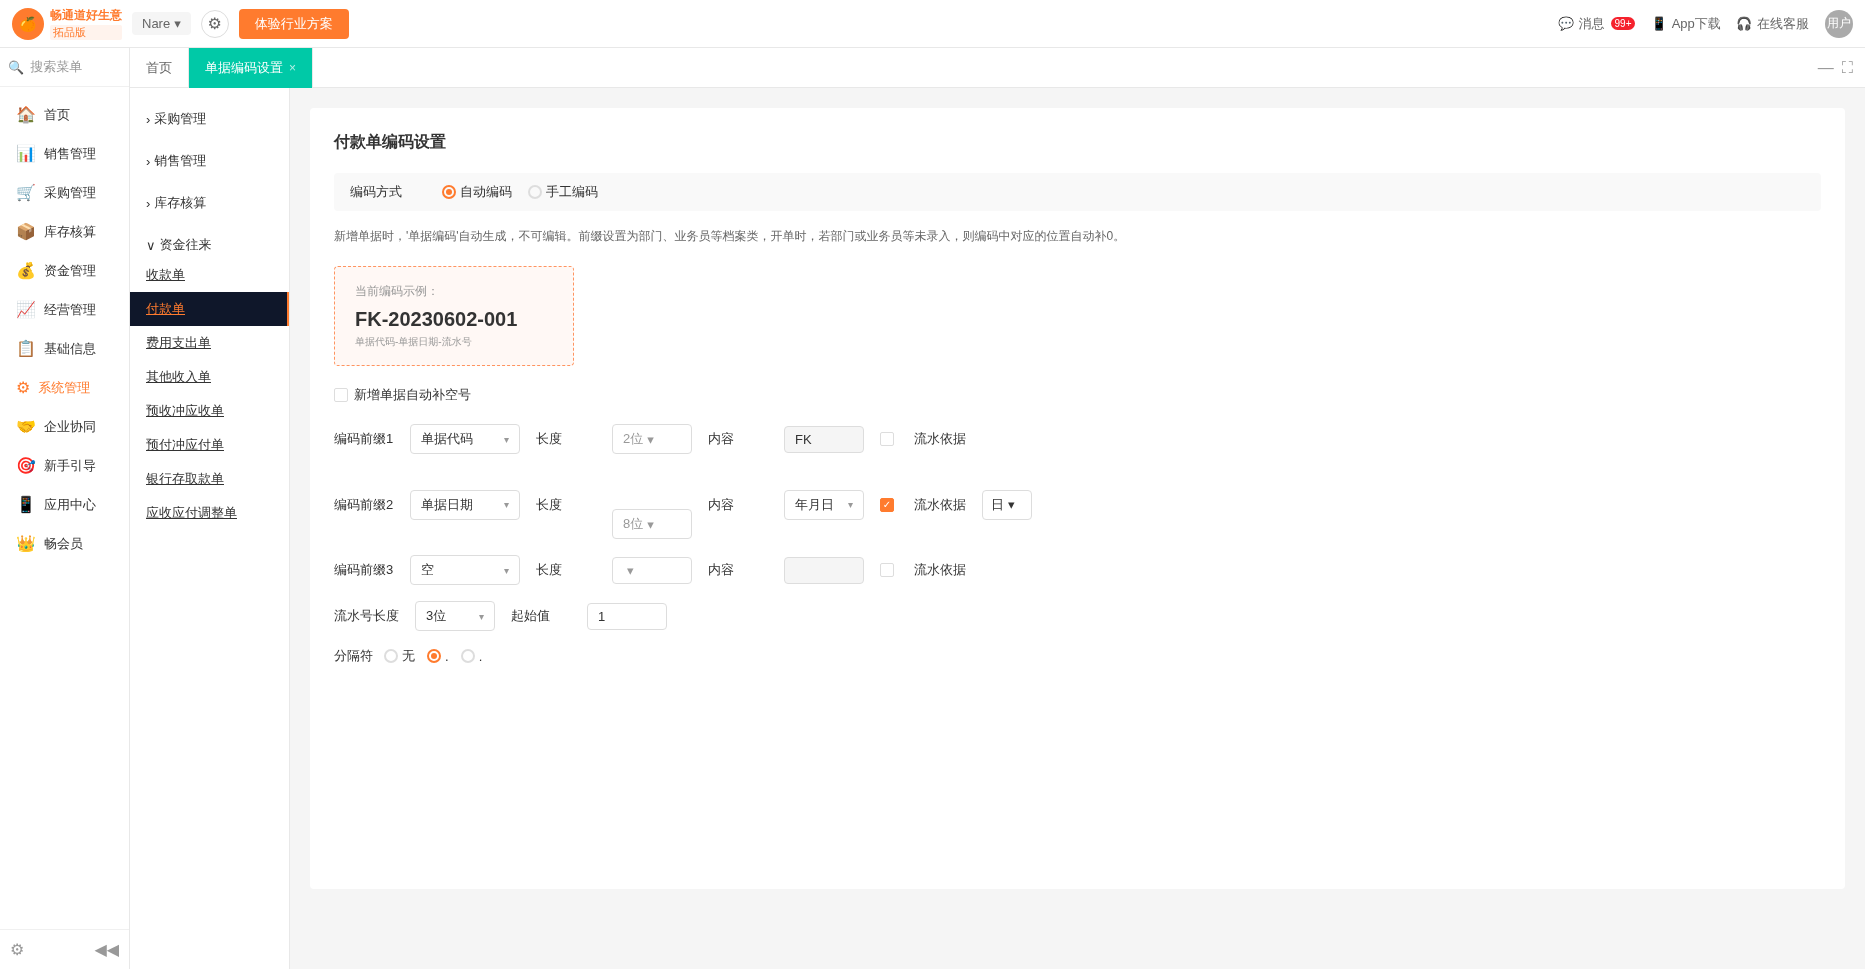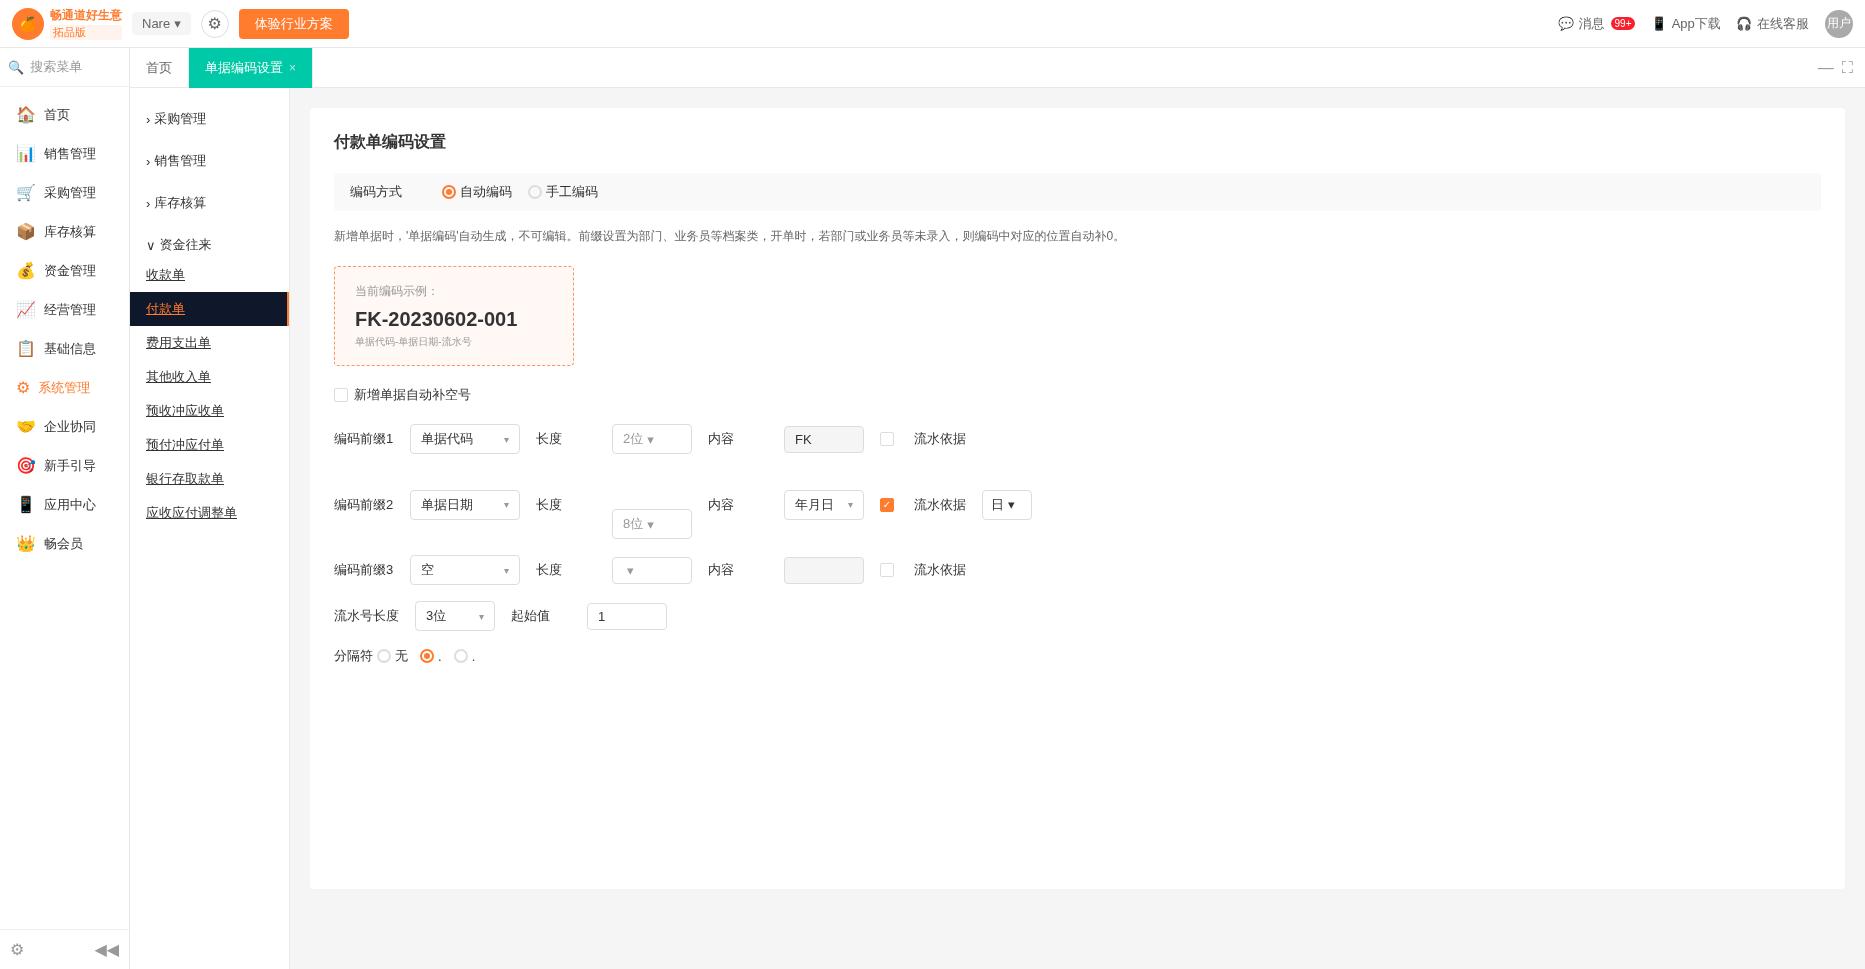--- a/index.html
+++ b/index.html
@@ -303,21 +303,21 @@
     .waterfall-label { font-size: 13px; color: #333; }
     .day-select {
       display: flex; align-items: center; gap: 4px;
       border: 1px solid #ddd; border-radius: 4px;
       padding: 5px 8px; font-size: 13px; color: #333;
       cursor: pointer; min-width: 50px;
     }
 
     
     .separator-row {
-      display: flex; align-items: center; gap: 4px;
+      display: flex; align-items: center; gap: 11px;
       margin-top: 8px;
     }
     .sep-label { font-size: 13px; color: #333; }
     .sep-options { display: flex; align-items: center; gap: 12px; }
     .sep-option { display: flex; align-items: center; gap: 4px; font-size: 13px; color: #333; cursor: pointer; }
 
     
     .bottom-bar {
       height: 56px;
       background: #fff;

